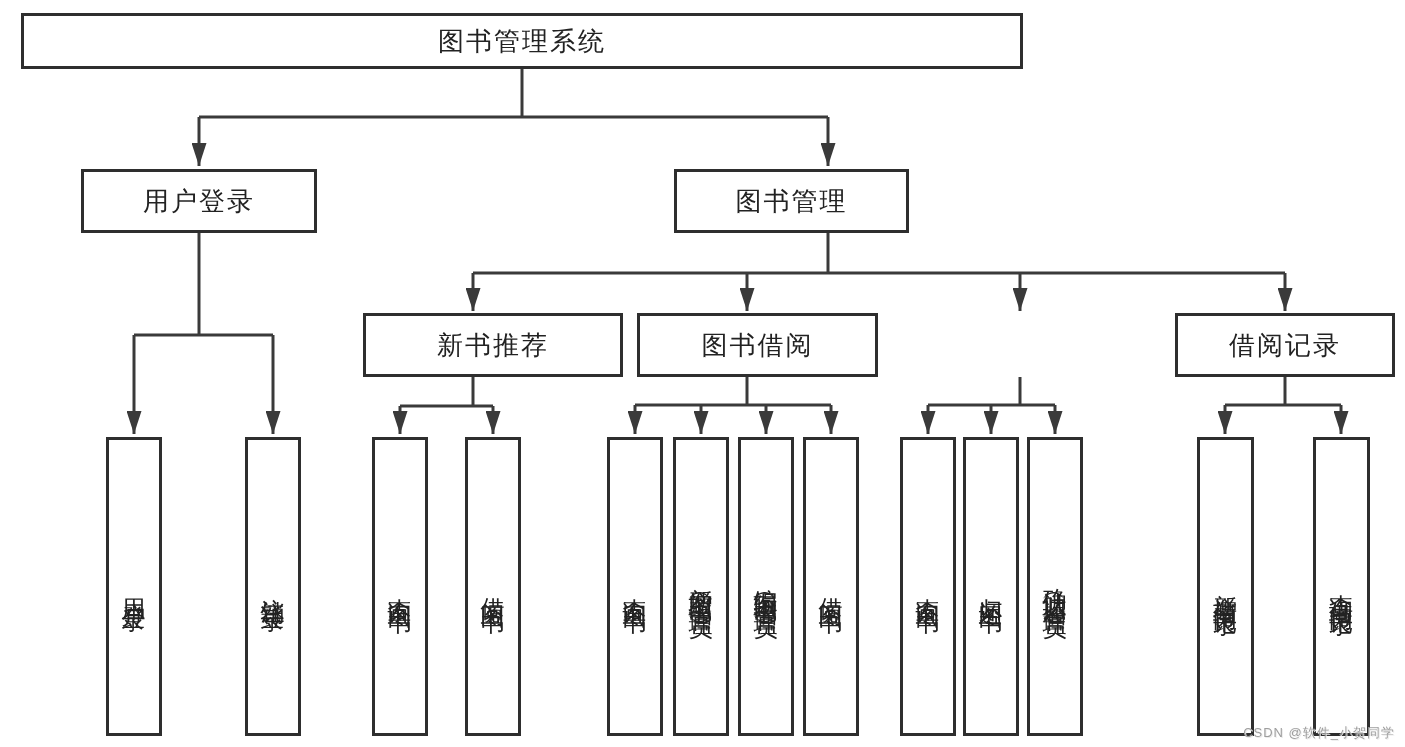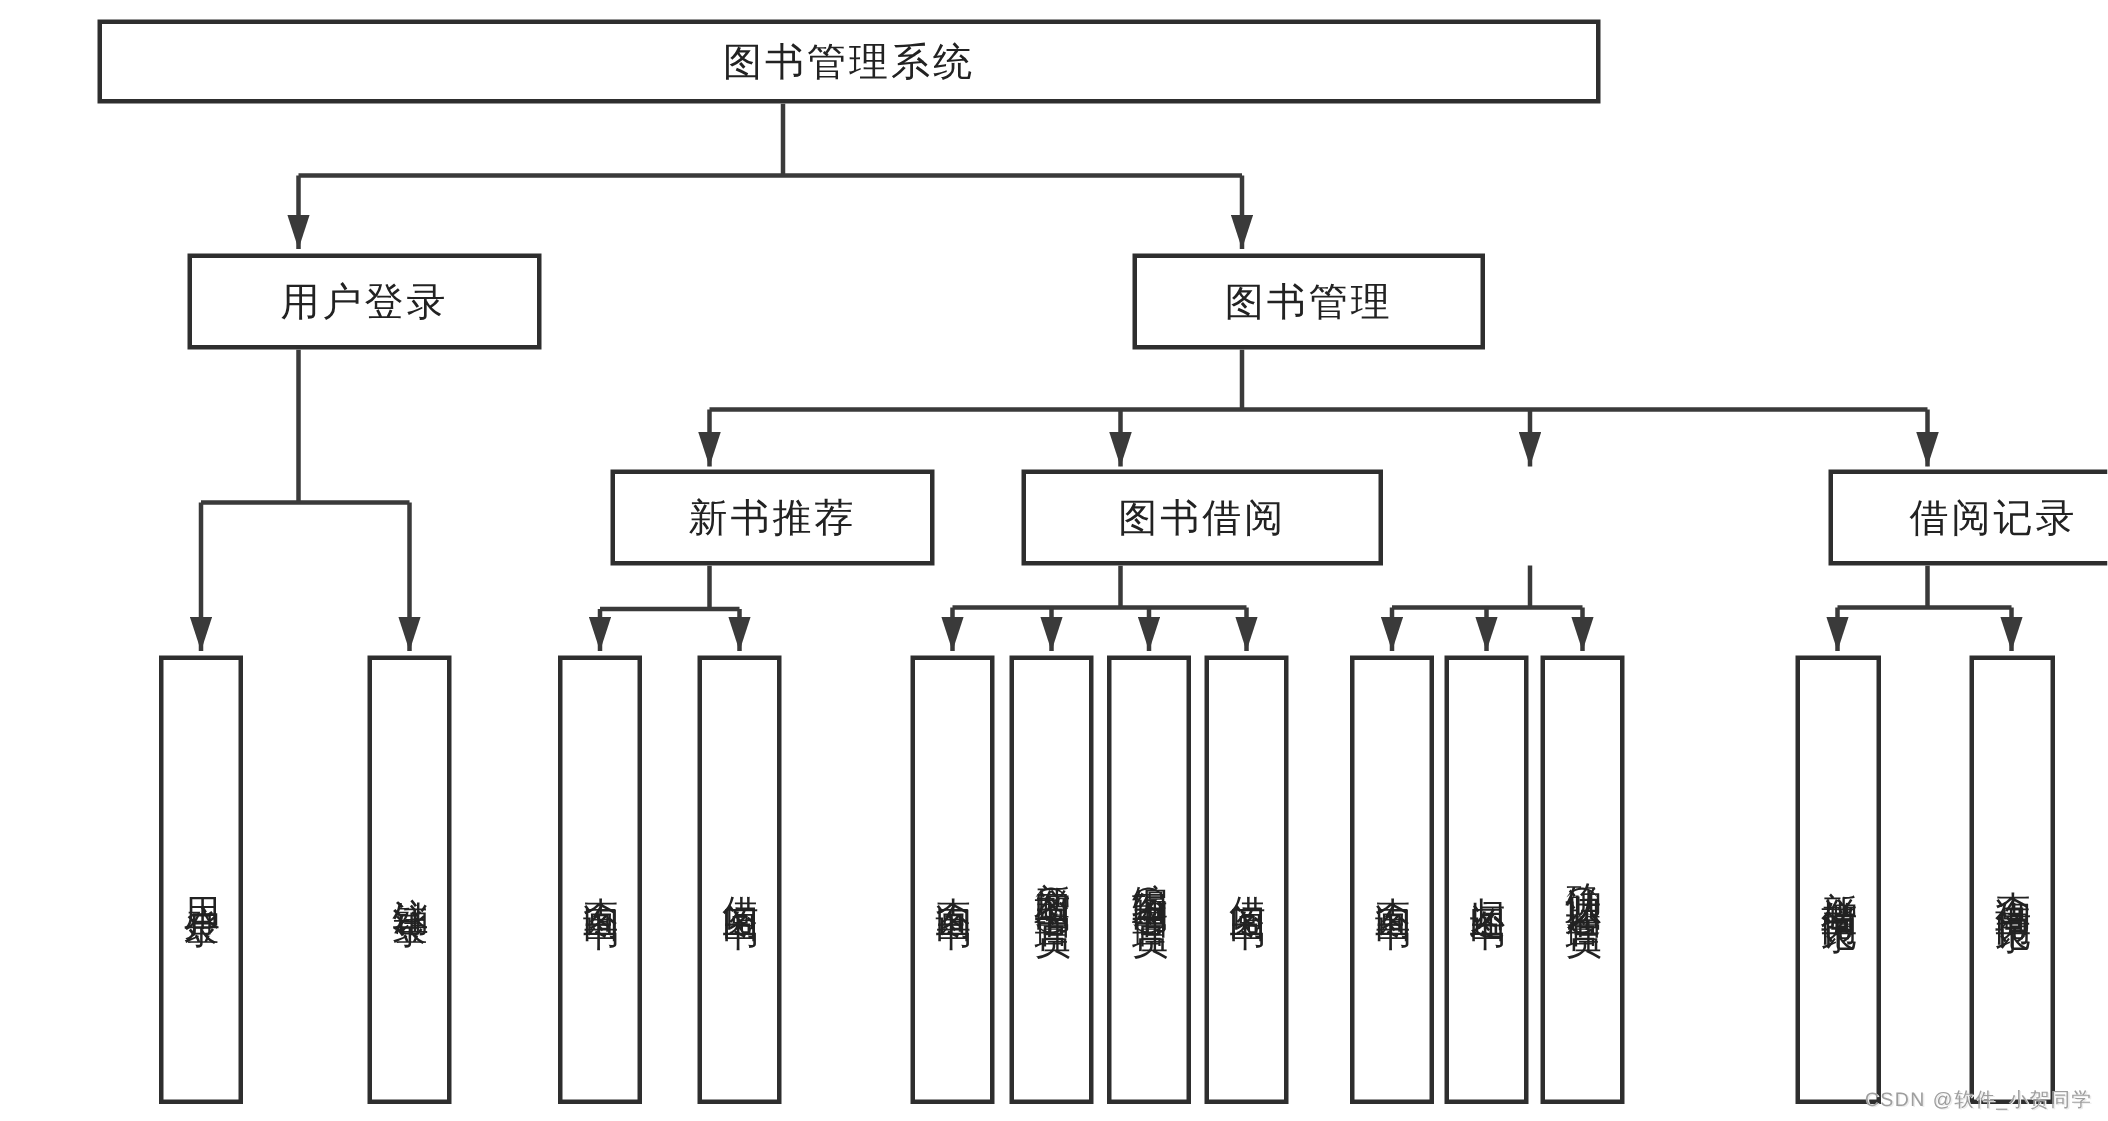--- a/index.html
+++ b/index.html
@@ -14,21 +14,21 @@
   .node{
     position:absolute;
     box-sizing:border-box;
     border:3px solid #2e2e2e;
     background:#ffffff;
     color:#222222;
     display:flex;align-items:center;justify-content:center;
     z-index:2;
     text-align:center;
   }
-  .node.h{font-size:26px;letter-spacing:2px;margin-left:44px;}
+  .node.h{font-size:26px;letter-spacing:2px;}
   .node.v{
     writing-mode:vertical-rl;
     text-orientation:mixed;
     font-size:24px;
     letter-spacing:4px;
     line-height:1.05;
     padding:6px 0;
   }
   .watermark{
     position:absolute;
@@ -92,23 +92,23 @@
       <path d="M1285,377 V405"></path>
       <path d="M1225,405 H1341"></path>
       <path d="M1225,405 V434" marker-end="url(#ah)"></path>
       <path d="M1341,405 V434" marker-end="url(#ah)"></path>
     </g>
   </svg>
 
   <div class="node h" style="left:21px;top:13px;width:1002px;height:56px">图书管理系统</div>
 
   <div class="node h" style="left:81px;top:169px;width:236px;height:64px">用户登录</div>
-  <div class="node h" style="left:711px;top:169px;width:235px;height:64px">图书管理</div>
+  <div class="node h" style="left:674px;top:169px;width:235px;height:64px">图书管理</div>
 
-  <div class="node h" style="left:363px;top:313px;width:216px;height:64px">新书推荐</div>
+  <div class="node h" style="left:363px;top:313px;width:260px;height:64px">新书推荐</div>
   <div class="node h" style="left:637px;top:313px;width:241px;height:64px">图书借阅</div>
   <div class="node h" style="left:1175px;top:313px;width:220px;height:64px">借阅记录</div>
 
   <div class="node v" style="left:106px;top:437px;width:56px;height:299px">用户登录</div>
   <div class="node v" style="left:245px;top:437px;width:56px;height:299px">注销登录</div>
 
   <div class="node v" style="left:372px;top:437px;width:56px;height:299px">查询图书</div>
   <div class="node v" style="left:465px;top:437px;width:56px;height:299px">借阅图书</div>
 
   <div class="node v" style="left:607px;top:437px;width:56px;height:299px">查询图书</div>

